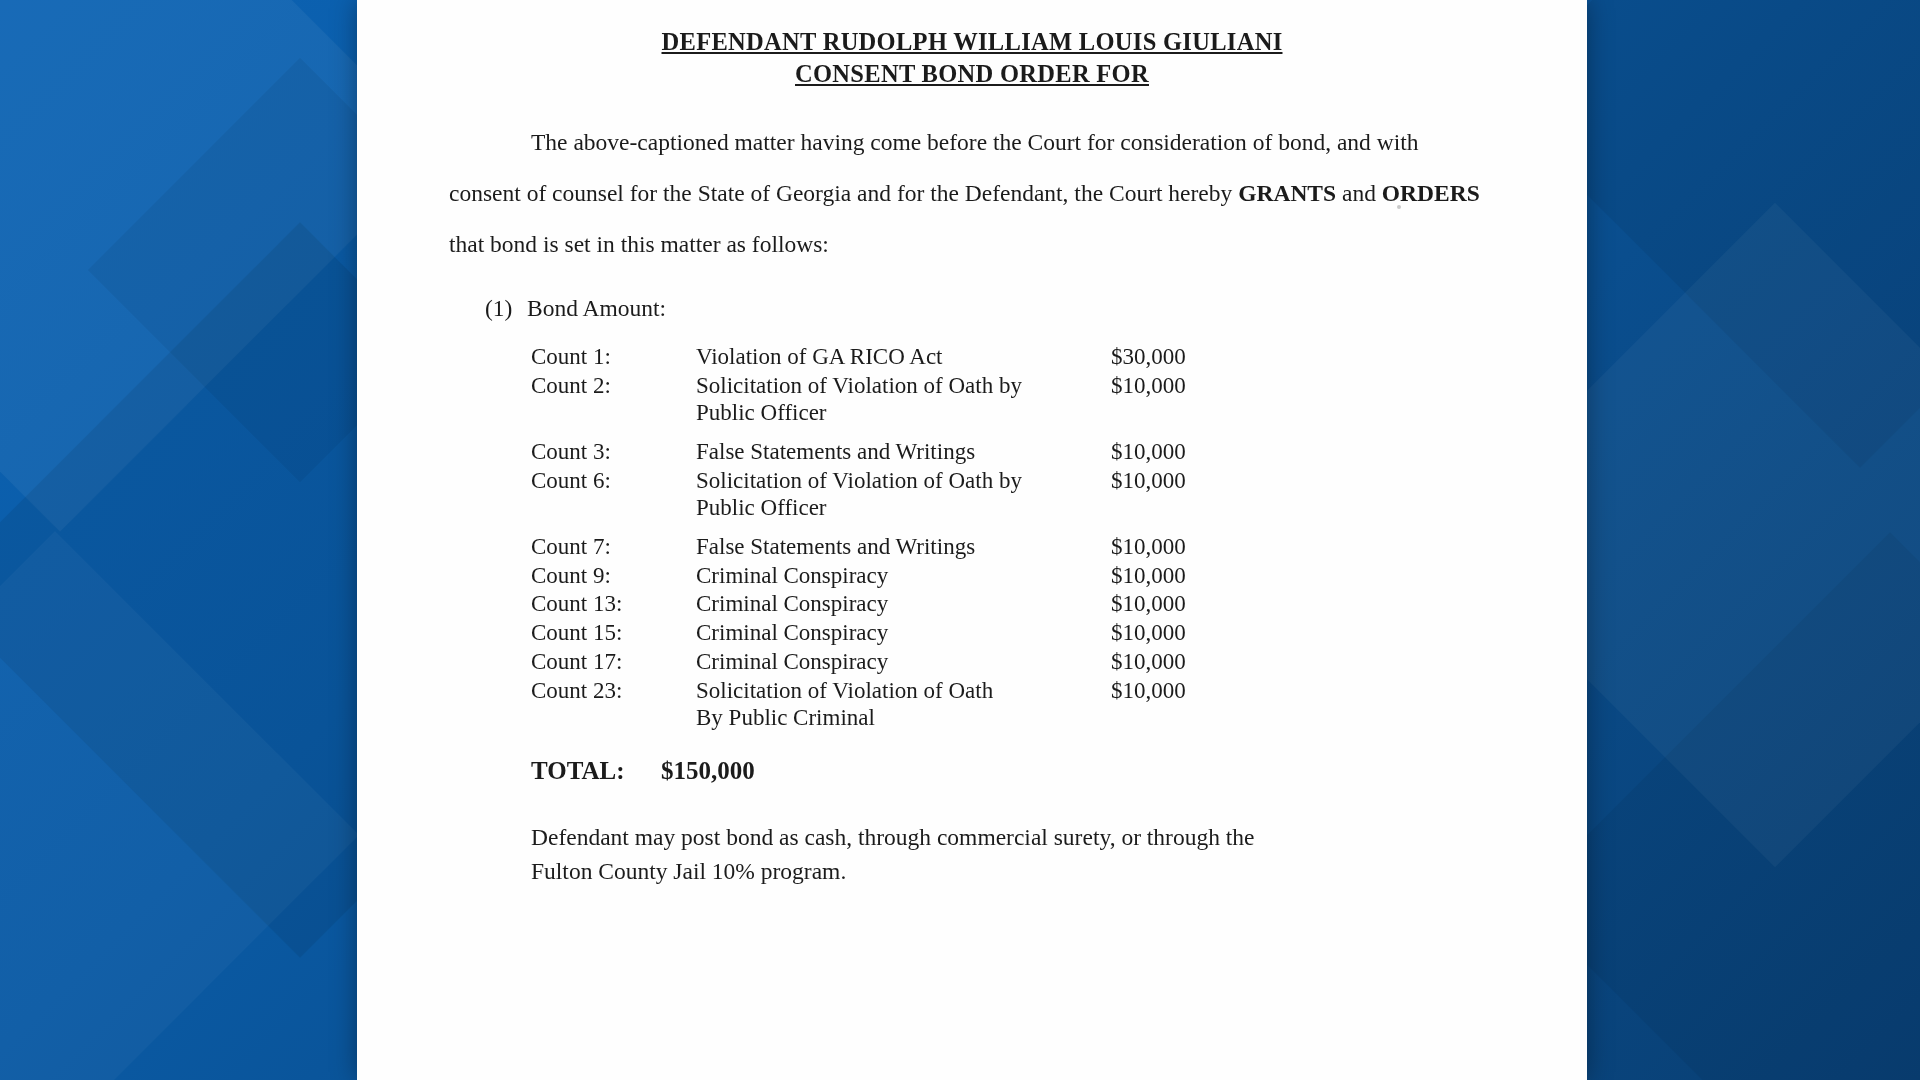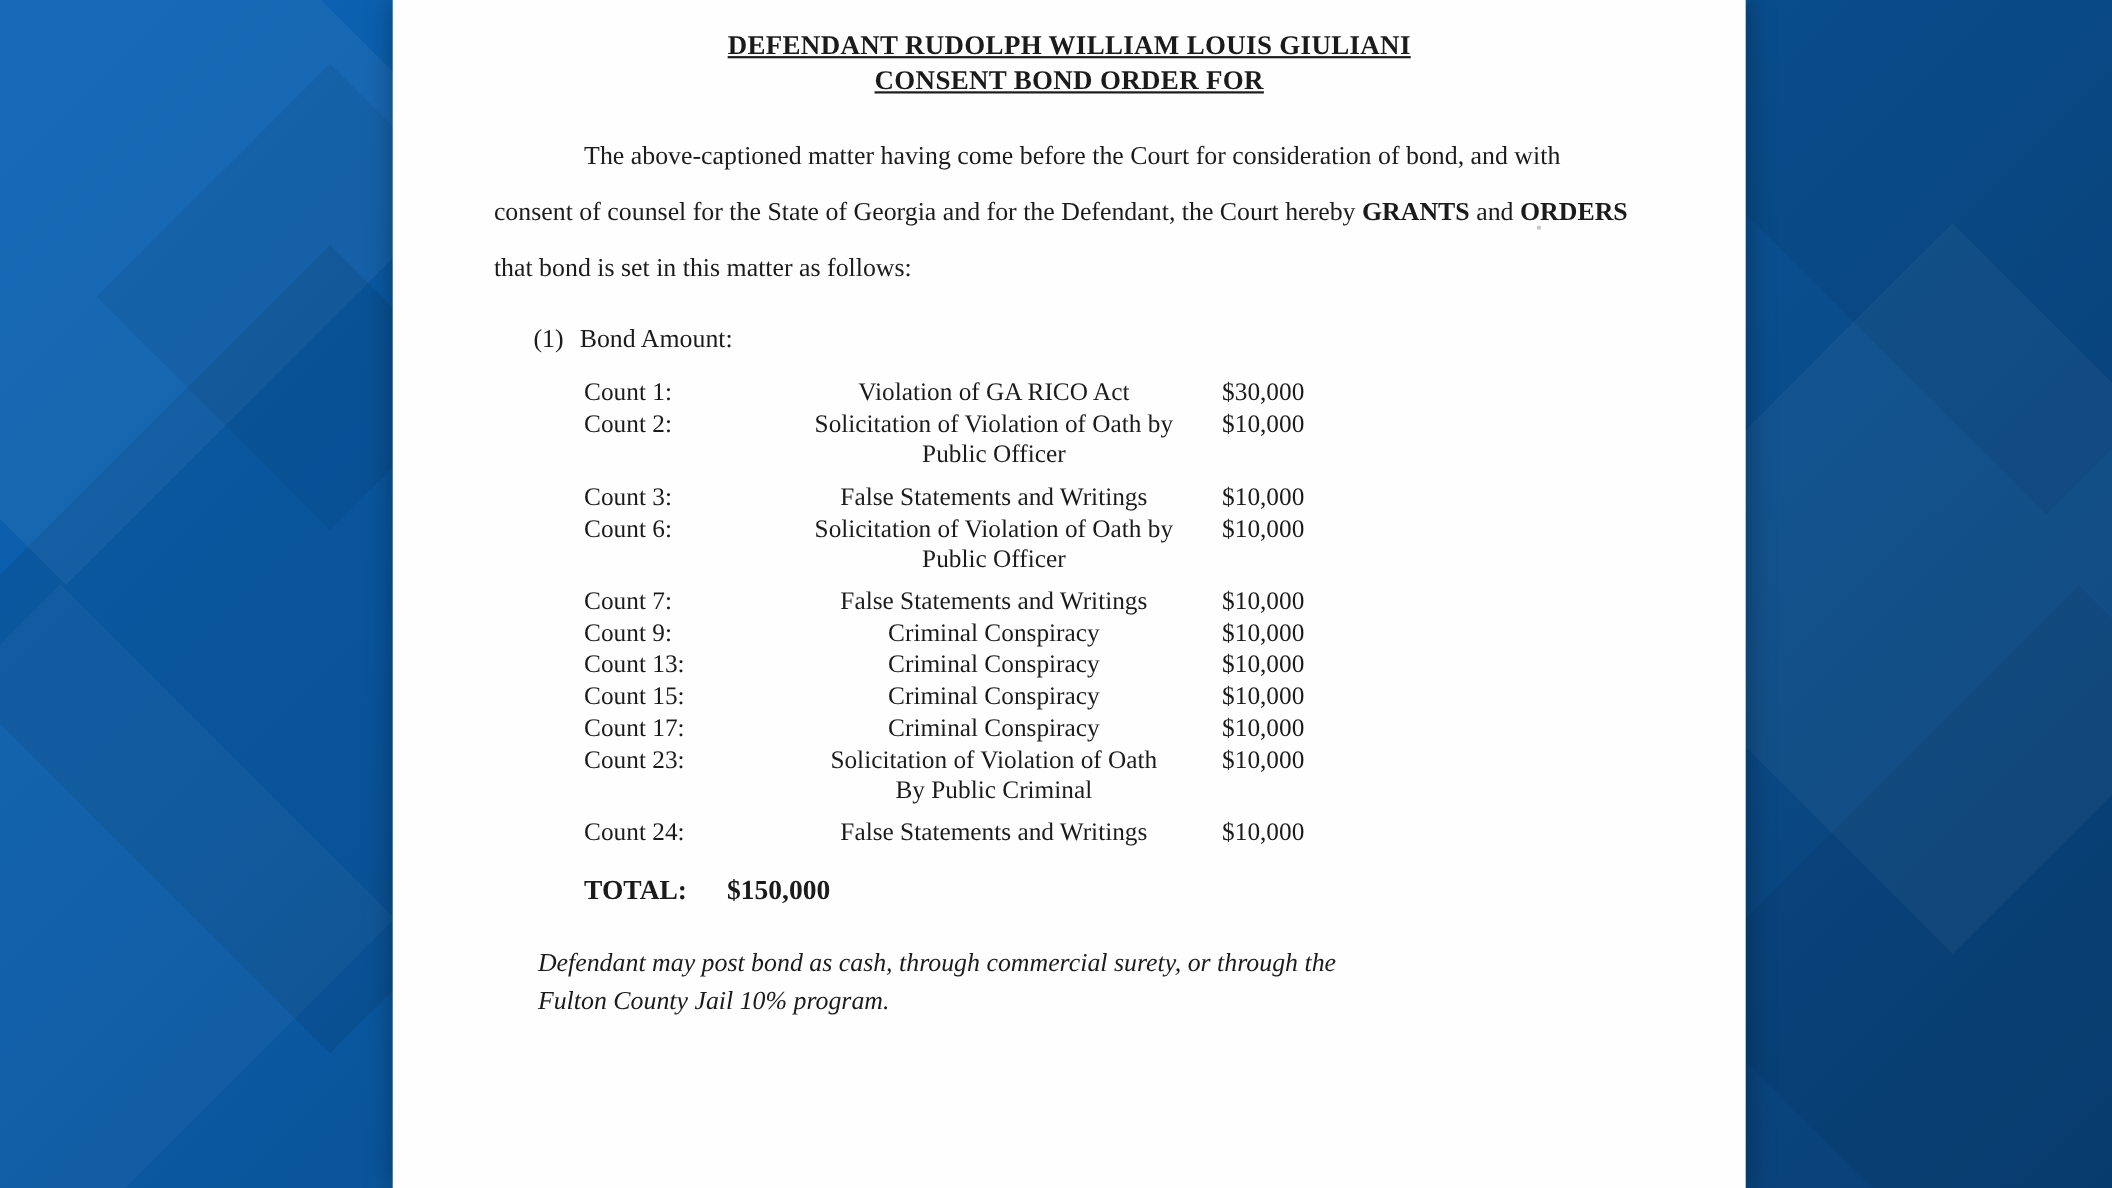--- a/index.html
+++ b/index.html
@@ -83,38 +83,37 @@
     margin-left: 82px;
     border-collapse: collapse;
     font-size: 23px;
   }
   table.counts td {
     padding: 1px 0;
     vertical-align: top;
     line-height: 1.17;
   }
   td.c-count { width: 165px; white-space: nowrap; }
-  td.c-desc  { width: 415px; padding-right: 16px; text-align: center; }
+  td.c-desc  { width: 415px; padding-right: 16px; }
   td.c-amt   { width: 140px; white-space: nowrap; }
   tr.spaced td { padding-top: 11px; }
   .desc2 { display: block; }
   .total-row {
     margin-top: 22px;
     margin-left: 82px;
     font-weight: bold;
     font-size: 25px;
   }
   .total-row .tl { display: inline-block; width: 130px; }
   .closing {
     margin-top: 34px;
-    margin-left: 40px;
+    margin-left: 82px;
     font-size: 23.5px;
     line-height: 1.45;
     max-width: 790px;
-    font-style: italic;
   }
   .speck {
     position: absolute;
     width: 4px; height: 4px;
     background: #c9c9c9;
     border-radius: 50%;
   }
 </style>
 </head>
 <body>
@@ -198,25 +197,20 @@
             <td class="c-amt">$10,000</td>
           </tr>
           <tr>
             <td class="c-count">Count 23:</td>
             <td class="c-desc">
               <span>Solicitation of Violation of Oath</span>
               <span class="desc2">By Public Criminal</span>
             </td>
             <td class="c-amt">$10,000</td>
           </tr>
-          <tr class="spaced">
-            <td class="c-count">Count 24:</td>
-            <td class="c-desc"><span>False Statements and Writings</span></td>
-            <td class="c-amt">$10,000</td>
-          </tr>
         </tbody>
       </table>
 
       <div class="total-row">
         <span class="tl">TOTAL:</span><span>$150,000</span>
       </div>
 
       <div class="closing">Defendant may post bond as cash, through commercial surety, or through the Fulton County Jail 10% program.</div>
 
       <div class="speck" style="left:1040px; top:205px;"></div>

